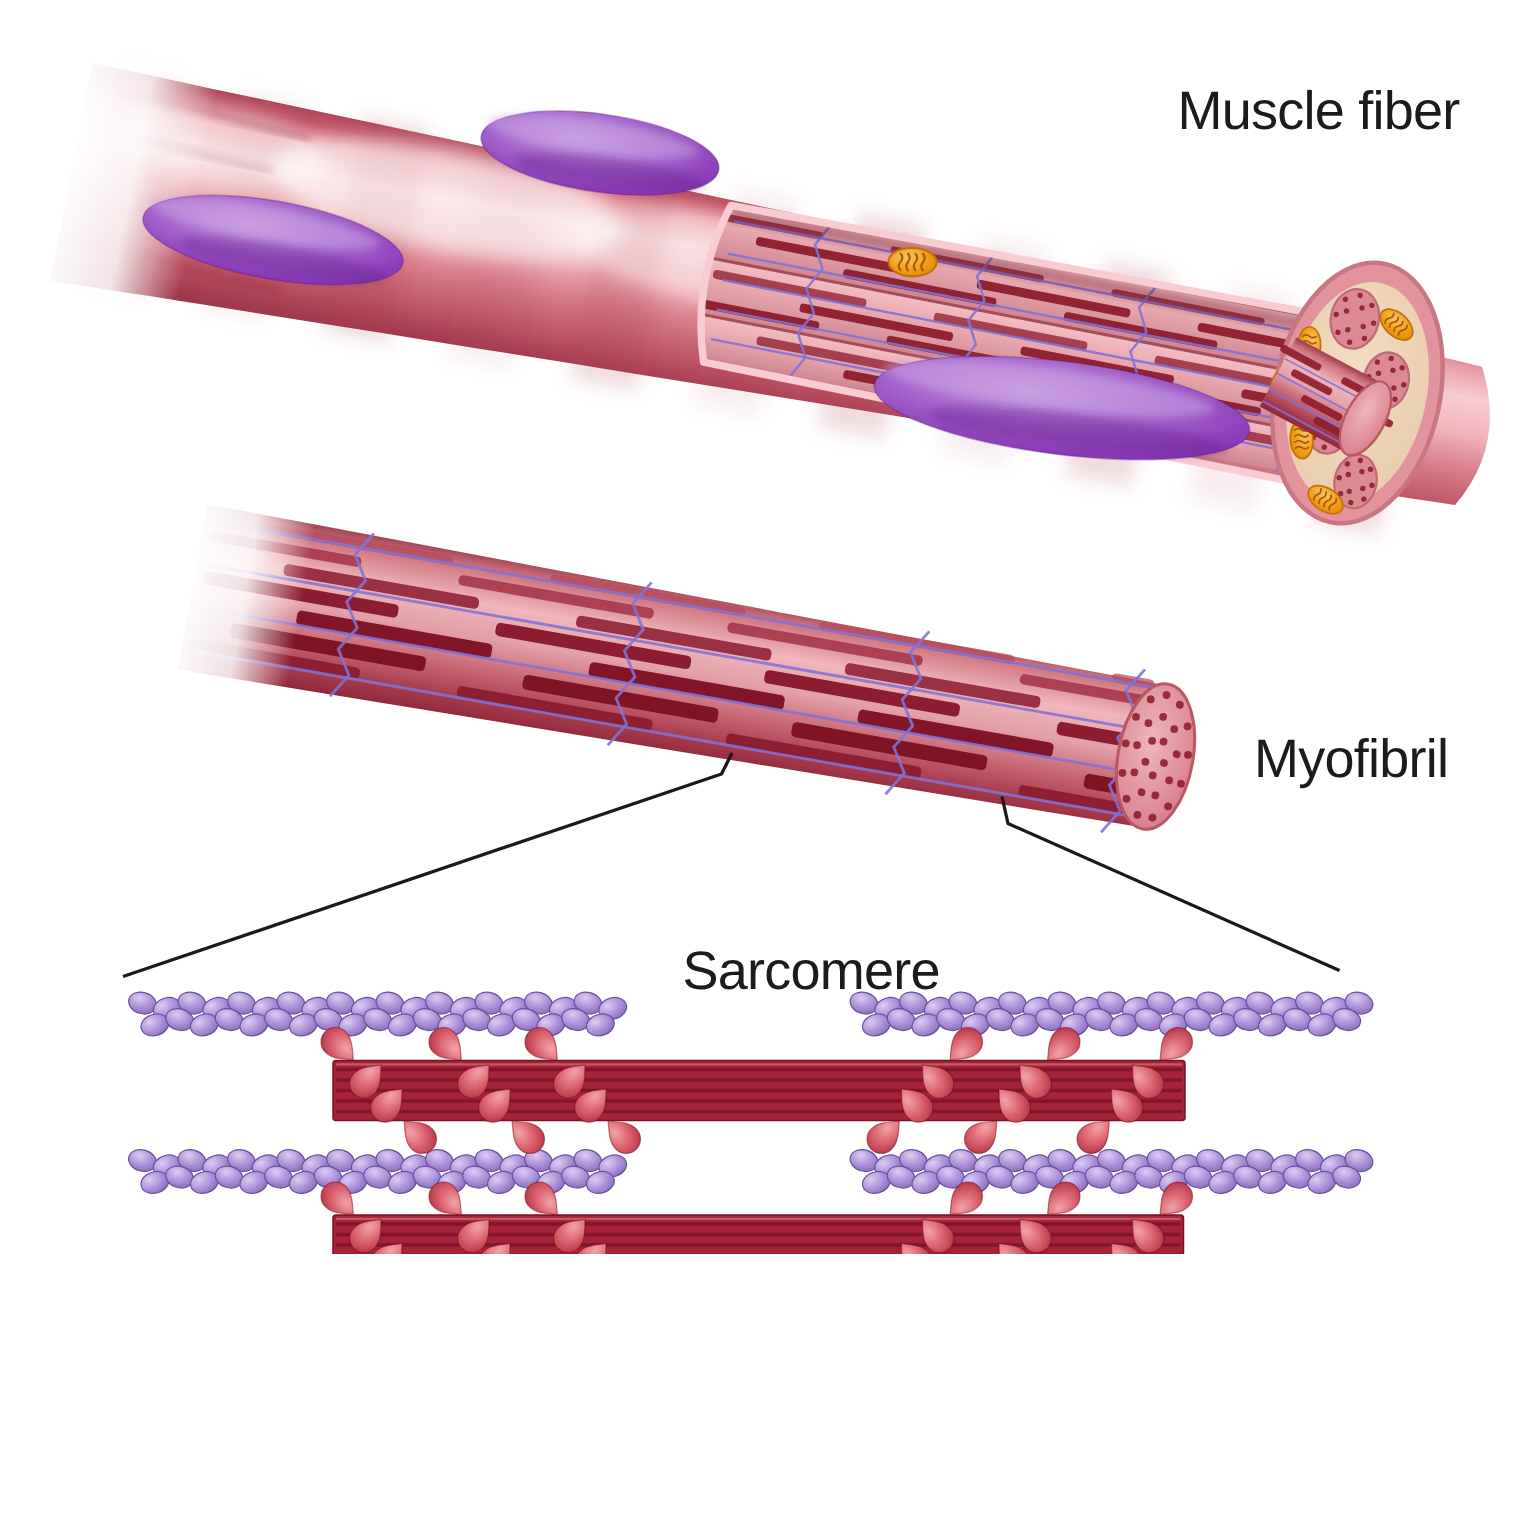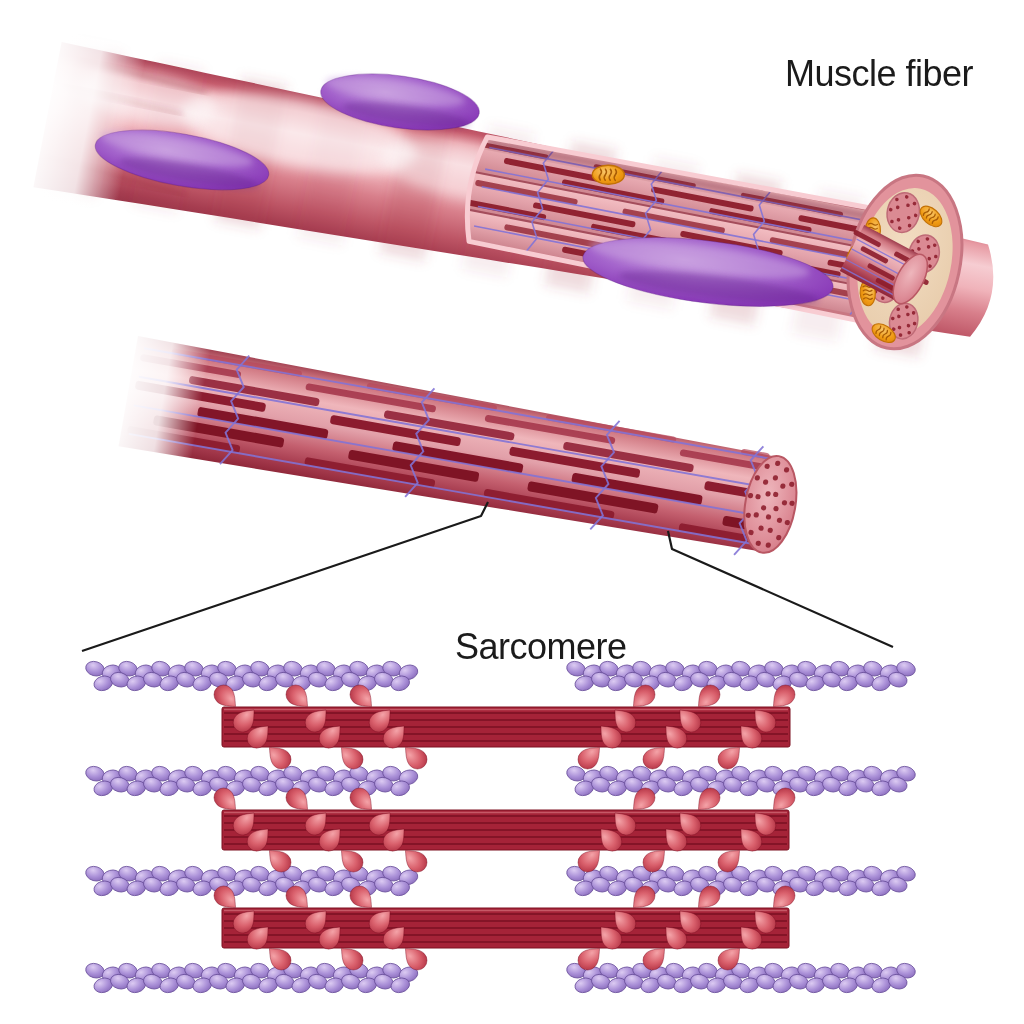--- a/index.html
+++ b/index.html
@@ -1,17 +1,17 @@
 <!DOCTYPE html>
 <html><head>
 <meta charset="utf-8">
 <style>
   html,body{margin:0;padding:0;background:#fff;}
   .stage{
-    position:relative;width:1024px;height:1024px;background:#ffffff;
+    position:relative;width:1024px;height:836px;background:#ffffff;
     overflow:hidden;font-family:"Liberation Sans",sans-serif;
   }
   .scene-svg{position:absolute;left:0;top:0;width:1024px;height:1024px;}
   .diagram-label{
     position:absolute;color:#1b1b1b;font-size:36px;font-weight:400;
     letter-spacing:-0.5px;white-space:nowrap;line-height:1;
   }
   .label-muscle-fiber{left:785px;top:56px;}
   .label-myofibril{left:836px;top:488px;}
   .label-sarcomere{left:455px;top:597px;margin-top:32px;}
@@ -798,14 +798,15 @@
           <path d="M0,-13.5 C5.8,-6.8 9.6,-2.6 9.6,3.4 A9.6,9.6 0 1 1 -9.6,3.4 C-9.6,-2.6 -5.8,-6.8 0,-13.5 Z" fill="url(#headGrad)" stroke="rgba(120,10,30,0.5)" stroke-width="0.8" transform="translate(655,958) rotate(45)"></path>
           <path d="M0,-13.5 C5.8,-6.8 9.6,-2.6 9.6,3.4 A9.6,9.6 0 1 1 -9.6,3.4 C-9.6,-2.6 -5.8,-6.8 0,-13.5 Z" fill="url(#headGrad)" stroke="rgba(120,10,30,0.5)" stroke-width="0.8" transform="translate(783,898) rotate(-135)"></path>
           <path d="M0,-13.5 C5.8,-6.8 9.6,-2.6 9.6,3.4 A9.6,9.6 0 1 1 -9.6,3.4 C-9.6,-2.6 -5.8,-6.8 0,-13.5 Z" fill="url(#headGrad)" stroke="rgba(120,10,30,0.5)" stroke-width="0.8" transform="translate(764,921) rotate(-42)"></path>
           <path d="M0,-13.5 C5.8,-6.8 9.6,-2.6 9.6,3.4 A9.6,9.6 0 1 1 -9.6,3.4 C-9.6,-2.6 -5.8,-6.8 0,-13.5 Z" fill="url(#headGrad)" stroke="rgba(120,10,30,0.5)" stroke-width="0.8" transform="translate(750,937) rotate(-42)"></path>
           <path d="M0,-13.5 C5.8,-6.8 9.6,-2.6 9.6,3.4 A9.6,9.6 0 1 1 -9.6,3.4 C-9.6,-2.6 -5.8,-6.8 0,-13.5 Z" fill="url(#headGrad)" stroke="rgba(120,10,30,0.5)" stroke-width="0.8" transform="translate(730,958) rotate(45)"></path>
         </g>
       </g>
   </svg>
 
   <div class="diagram-label label-muscle-fiber">Muscle fiber</div>
+  <div class="diagram-label label-myofibril">Myofibril</div>
   <div class="diagram-label label-sarcomere">Sarcomere</div>
 </div>
 
 </body></html>

